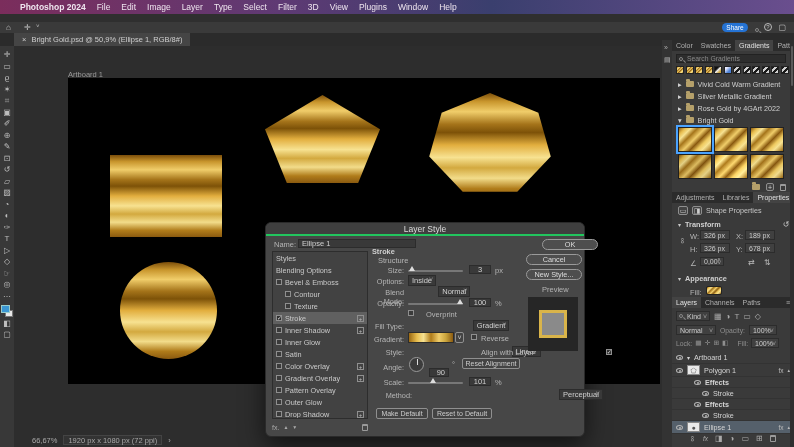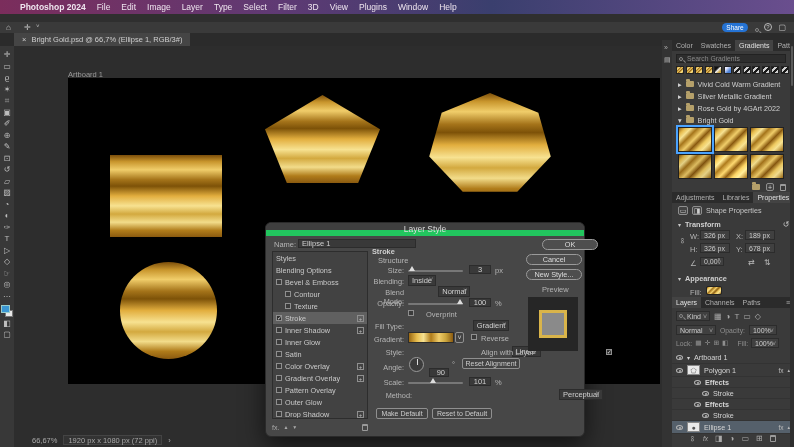--- a/index.html
+++ b/index.html
@@ -42,21 +42,21 @@
   .pentagon { clip-path:polygon(50% 0%,100% 39%,81% 100%,19% 100%,0% 39%); }
   .heptagon { clip-path:polygon(50% 0%,89% 19%,99% 61%,72% 95%,28% 95%,1% 61%,11% 19%); }
   .circle { border-radius:50%; }
   .statusbar { position:absolute; left:0px; top:387px; width:648px; height:14px; background:#2d2d2d;
     display:flex; align-items:center; gap:6px; padding-left:18px; color:#a8a8a8; font-size:7.5px; }
   .doc-size-box { border:1px solid #444; padding:0 4px; height:10px; line-height:9px; background:#333; }
   
   .dialog { left:265px; top:222px; width:320px; height:215px; background:#474747;
     border-radius:6px; box-shadow:0 8px 24px rgba(0,0,0,.6); border:1px solid #2a2a2a; }
   .dlg-title { position:absolute; left:0; top:0; width:100%; height:13px; background:#3f3f3f;
-    border-bottom:6px solid #22c55e; border-radius:6px 6px 0 0; text-align:center; line-height:13px;
+    border-bottom:2px solid #22c55e; border-radius:6px 6px 0 0; text-align:center; line-height:13px;
     font-size:8.5px; color:#ddd; }
   .dlg-label { color:#b5b5b5; font-size:7.5px; }
   .inbox { background:#393939; border:1px solid #2c2c2c; color:#d0d0d0; font-size:7.5px;
     padding:0 3px; height:9px; line-height:8px; }
   .dd { position:relative; }
   .dd::after { content:"˅"; position:absolute; right:2px; top:0; color:#999; font-size:7px; }
   .stylelist { position:absolute; left:6px; top:28px; width:96px; height:168px;
     background:#424242; border:1px solid #2d2d2d; overflow:hidden; }
   .style-row { height:12px; display:flex; align-items:center; gap:3px; padding:0 3px; font-size:7.3px; color:#c9c9c9; }
   .style-row.sel { background:#606060; }
@@ -146,21 +146,21 @@
     <span class="tbar-ic" style="left:36px;font-size:6px">˅</span>
     <span class="share-btn">Share</span>
     <span class="tbar-ic" style="right:34px;width:7px"><span class="mag" style="position:relative;display:inline-block"></span></span>
     <span class="tbar-ic" style="right:22px;border:1px solid #bbb;border-radius:50%;width:8px;height:8px;line-height:7px;text-align:center;font-size:6px">?</span>
     <span class="tbar-ic" style="right:8px">▢</span>
   </div>
 
   <div class="abs tabbar">
     <div class="doc-tab">
       <span>×</span>
-      <span>Bright Gold.psd @ 66,7% (Ellipse 1, RGB/3#)</span>
+      <span>Bright Gold.psd @ 50,9% (Ellipse 1, RGB/8#)</span>
     </div>
   </div>
 
   <div class="abs toolstrip">
     <span class="tool">✛</span>
     <span class="tool">▭</span>
     <span class="tool">ϱ</span>
     <span class="tool">✶</span>
     <span class="tool">⌗</span>
     <span class="tool">▣</span>
@@ -281,21 +281,21 @@
     <span class="abs sec-label" style="left:106px;top:24px">Stroke</span>
     <span class="abs dlg-label" style="left:112px;top:33px">Structure</span>
 
     <span class="ctl-label" style="left:100px;top:43px">Size:</span>
     <div class="slider" style="left:142px;top:47px;width:55px">
         <span class="thumb" style="left:1px"></span>
       </div>
     <span class="abs inbox" style="left:203px;top:42px;width:22px;text-align:center">3</span>
     <span class="abs dlg-label" style="left:229px;top:43px">px</span>
 
-    <span class="ctl-label" style="left:100px;top:54px">Blending:</span>
+    <span class="ctl-label" style="left:100px;top:54px">Options:</span>
     <span class="abs inbox dd" style="left:142px;top:53px;width:34px">Inside</span>
 
     <span class="ctl-label" style="left:100px;top:65px">Blend Mode:</span>
     <span class="abs inbox dd" style="left:142px;top:64px;width:88px">Normal</span>
 
     <span class="ctl-label" style="left:100px;top:76px">Opacity:</span>
     <div class="slider" style="left:142px;top:80px;width:55px">
         <span class="thumb" style="left:49px"></span>
       </div>
     <span class="abs inbox" style="left:203px;top:75px;width:22px;text-align:center">100</span>

